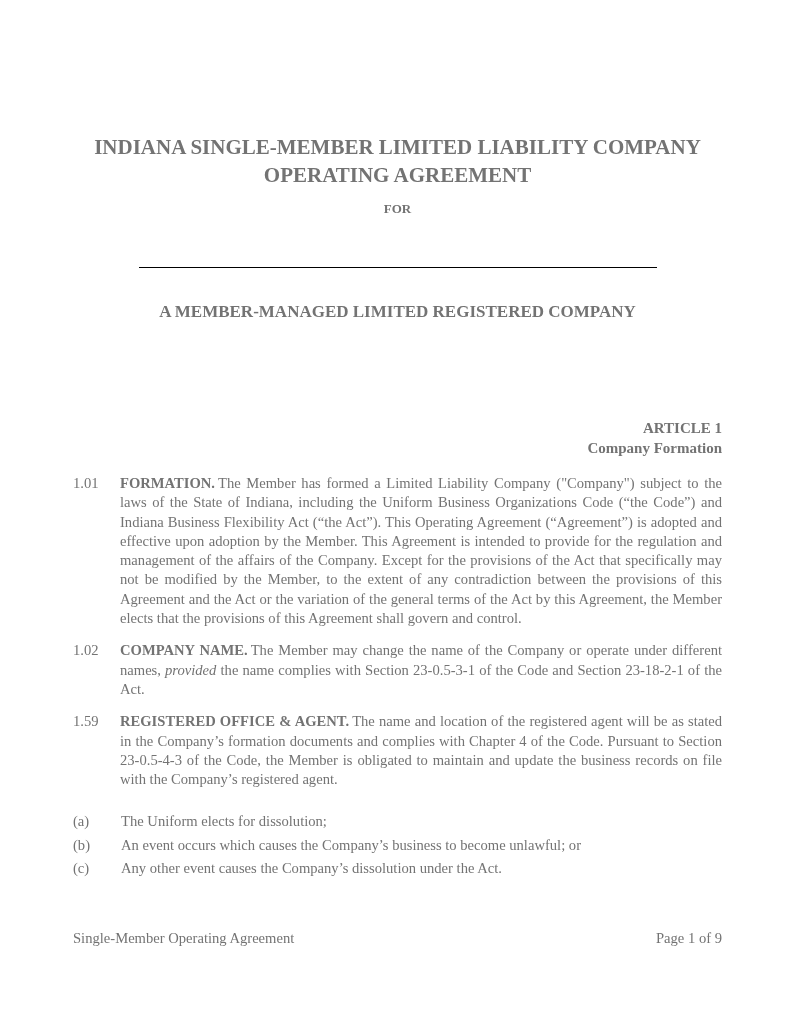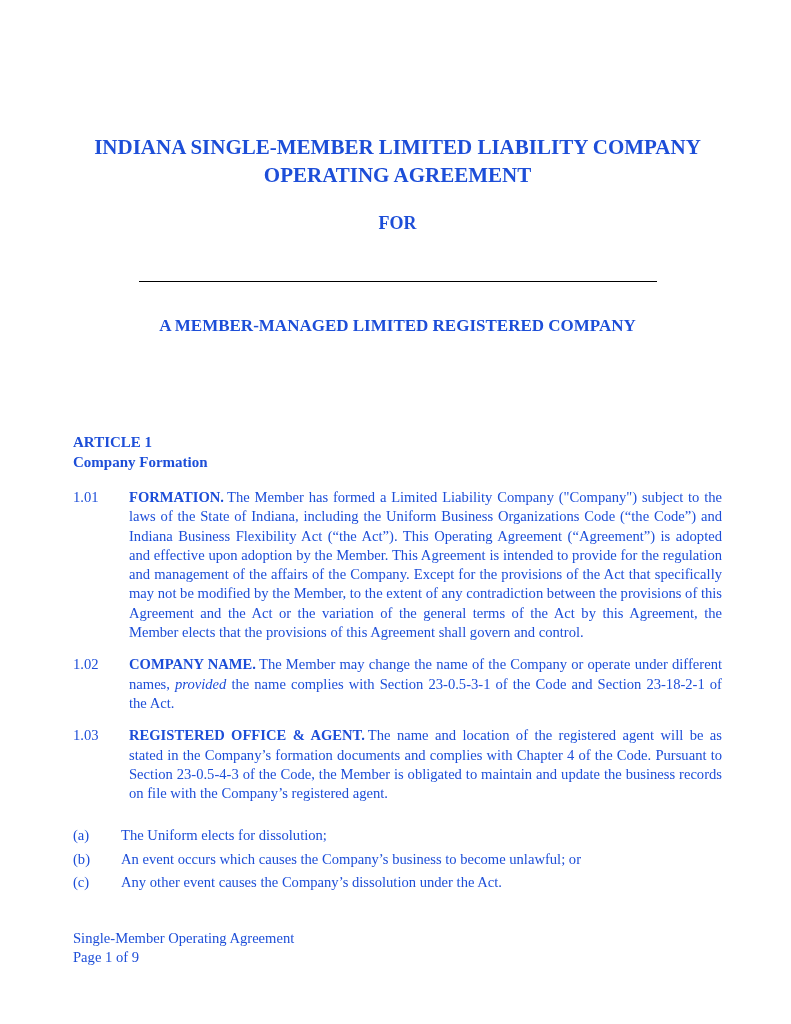--- a/index.html
+++ b/index.html
@@ -7,66 +7,65 @@
     padding: 0;
     background: #ffffff;
   }
   .page {
     position: relative;
     width: 791px;
     height: 1024px;
     box-sizing: border-box;
     padding: 133px 69px 0 73px;
     background: #ffffff;
-    color: #1d4ed8;
+    color: #737373;
     font-family: "Liberation Serif", "DejaVu Serif", serif;
     overflow: hidden;
   }
   .title {
     text-align: center;
     font-weight: bold;
     font-size: 21px;
     line-height: 28px;
   }
   .for-label {
     text-align: center;
     font-weight: bold;
-    font-size: 18px;
+    font-size: 13px;
     line-height: 22px;
-    margin-top: 23px;
+    margin-top: 9px;
   }
   .blank-line {
     width: 518px;
     margin: 47px auto 0 auto;
     border-bottom: 1.6px solid #000000;
     height: 0;
   }
   .subtitle {
     text-align: center;
     font-weight: bold;
     font-size: 17px;
     line-height: 22px;
     margin-top: 33px;
   }
   .article-heading {
-    text-align: left;
+    text-align: right;
     font-weight: bold;
     font-size: 15px;
     line-height: 20px;
     margin-top: 95px;
   }
   .sections {
     margin-top: 16px;
     font-size: 14.6px;
     line-height: 19.3px;
   }
   .section {
     display: flex;
     margin-bottom: 13px;
-    gap: 9px;
   }
   .sec-num {
     width: 47px;
     flex: none;
   }
   .sec-body {
     margin: 0;
     flex: 1;
     text-align: justify;
   }
@@ -90,21 +89,20 @@
   }
   .footer {
     position: absolute;
     left: 73px;
     right: 69px;
     top: 929px;
     display: flex;
     justify-content: space-between;
     font-size: 14.6px;
     line-height: 19px;
-    flex-direction: column;
   }
 </style>
 </head>
 <body>
 
 <div class="page">
 
   <div class="title">
     <div>INDIANA SINGLE-MEMBER LIMITED LIABILITY COMPANY</div>
     <div>OPERATING AGREEMENT</div>
@@ -127,21 +125,21 @@
       <div class="sec-num">1.01</div>
       <p class="sec-body"><strong class="sec-title">FORMATION.</strong><span>The Member has formed a Limited Liability Company ("Company") subject to the laws of the State of Indiana, including the Uniform Business Organizations Code (“the Code”) and Indiana Business Flexibility Act (“the Act”). This Operating Agreement (“Agreement”) is adopted and effective upon adoption by the Member. This Agreement is intended to provide for the regulation and management of the affairs of the Company. Except for the provisions of the Act that specifically may not be modified by the Member, to the extent of any contradiction between the provisions of this Agreement and the Act or the variation of the general terms of the Act by this Agreement, the Member elects that the provisions of this Agreement shall govern and control.</span></p>
     </div>
 
     <div class="section">
       <div class="sec-num">1.02</div>
       <p class="sec-body"><strong class="sec-title">COMPANY NAME.</strong><span>The Member may change the name of the Company or operate under different names, </span><em>provided</em><span> the name complies with Section 23-0.5-3-1 of the Code and Section 23-18-2-1 of the Act.</span></p>
     </div>
 
     <div class="section">
-      <div class="sec-num">1.03</div>
+      <div class="sec-num">1.59</div>
       <p class="sec-body"><strong class="sec-title">REGISTERED OFFICE &amp; AGENT.</strong><span>The name and location of the registered agent will be as stated in the Company’s formation documents and complies with Chapter 4 of the Code. Pursuant to Section 23-0.5-4-3 of the Code, the Member is obligated to maintain and update the business records on file with the Company’s registered agent.</span></p>
     </div>
 
     <div class="section">
       <div class="sec-body">
         <div class="term-list">
           <div class="term-item">
             <span class="term-label">(a)</span>
             <span class="term-text">The Uniform elects for dissolution;</span>
           </div>

